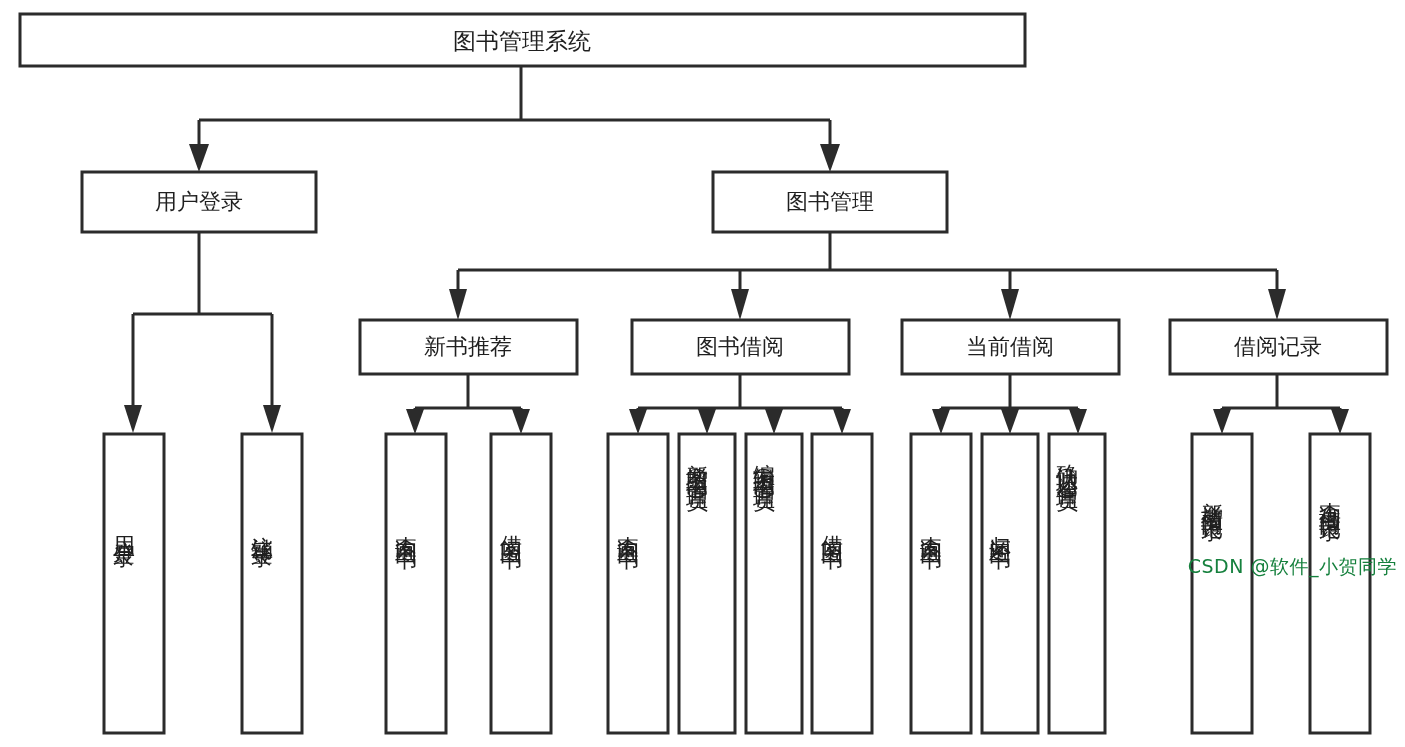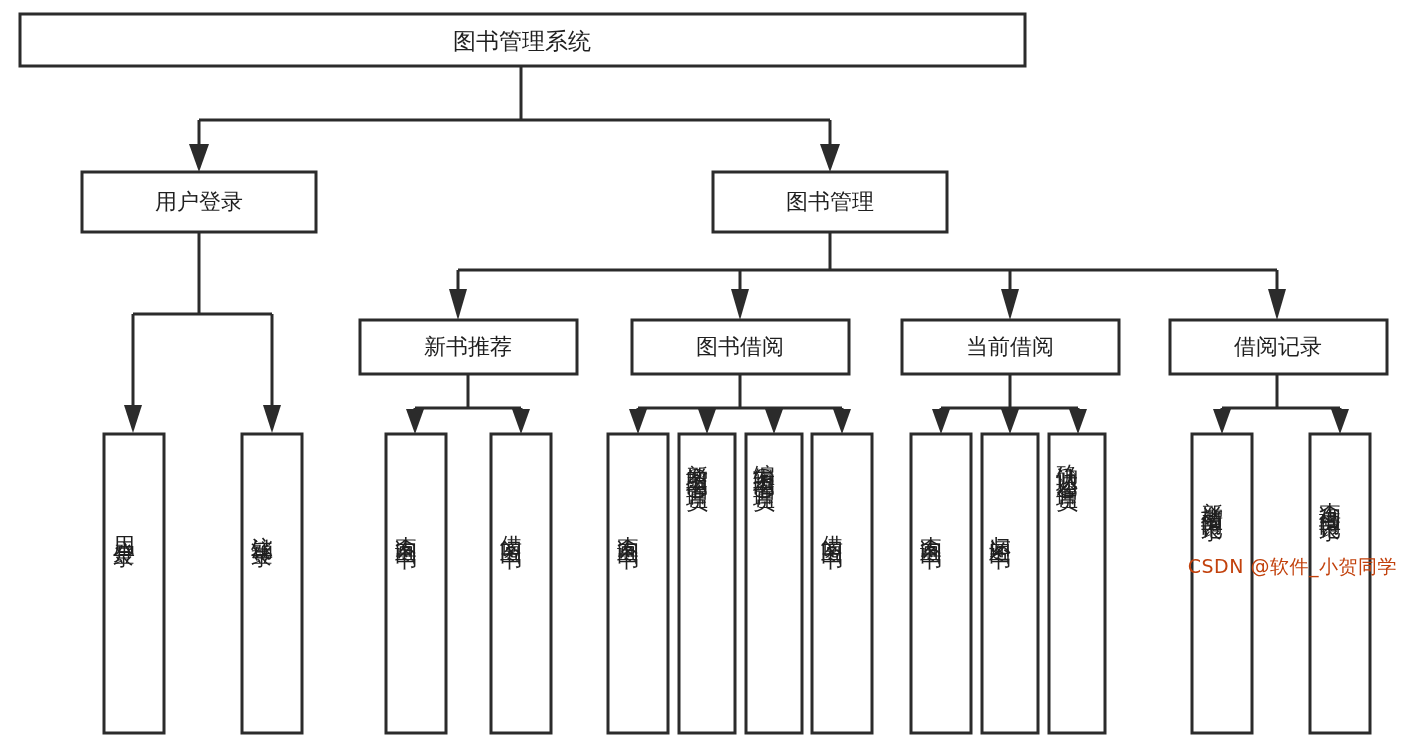--- a/index.html
+++ b/index.html
@@ -29,21 +29,21 @@
     letter-spacing:4px;
     color:#1f1f1f;
     white-space:nowrap;
     pointer-events:none;
   }
   .watermark{
     position:absolute;
     right:8px;bottom:4px;
     font-family:"DejaVu Sans","Liberation Sans",sans-serif;
     font-size:19px;
-    color:#c2410c;
+    color:#15803d;
     white-space:nowrap;
     letter-spacing:0.5px;
   }
 </style>
 </head>
 <body>
 
 <div id="stage">
 
   <svg id="diagram" viewBox="0 0 1405 747">

